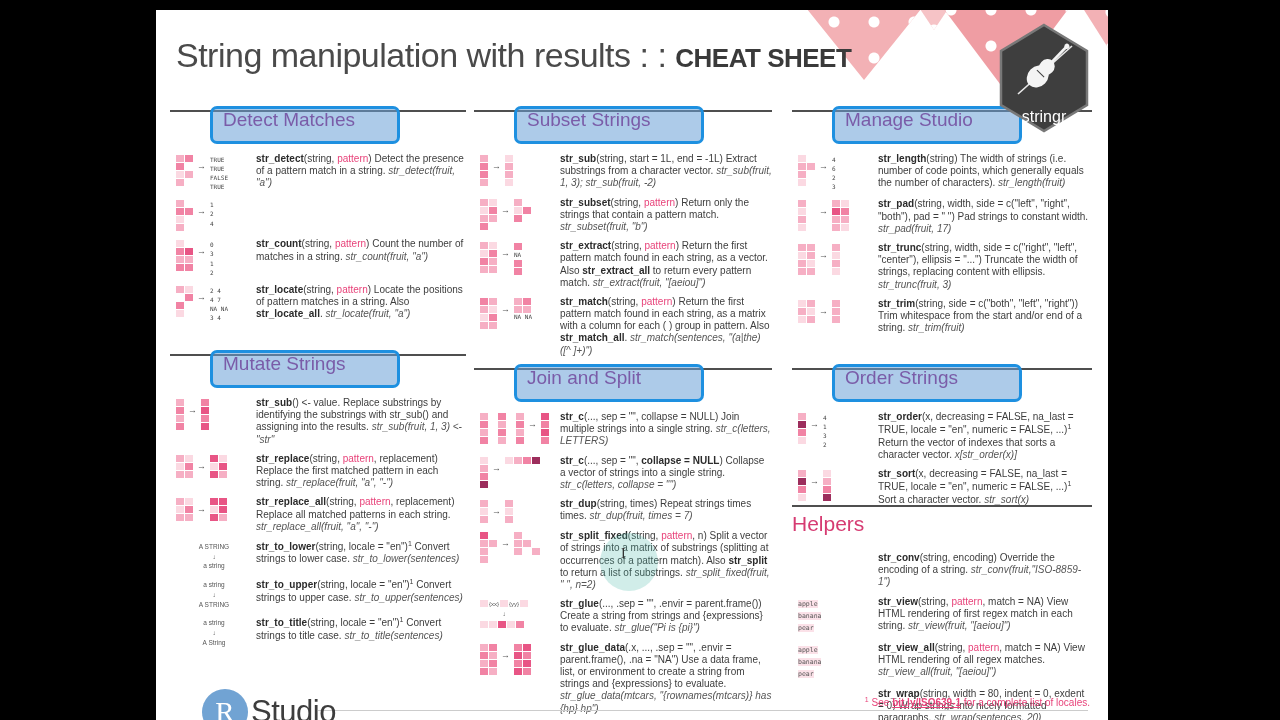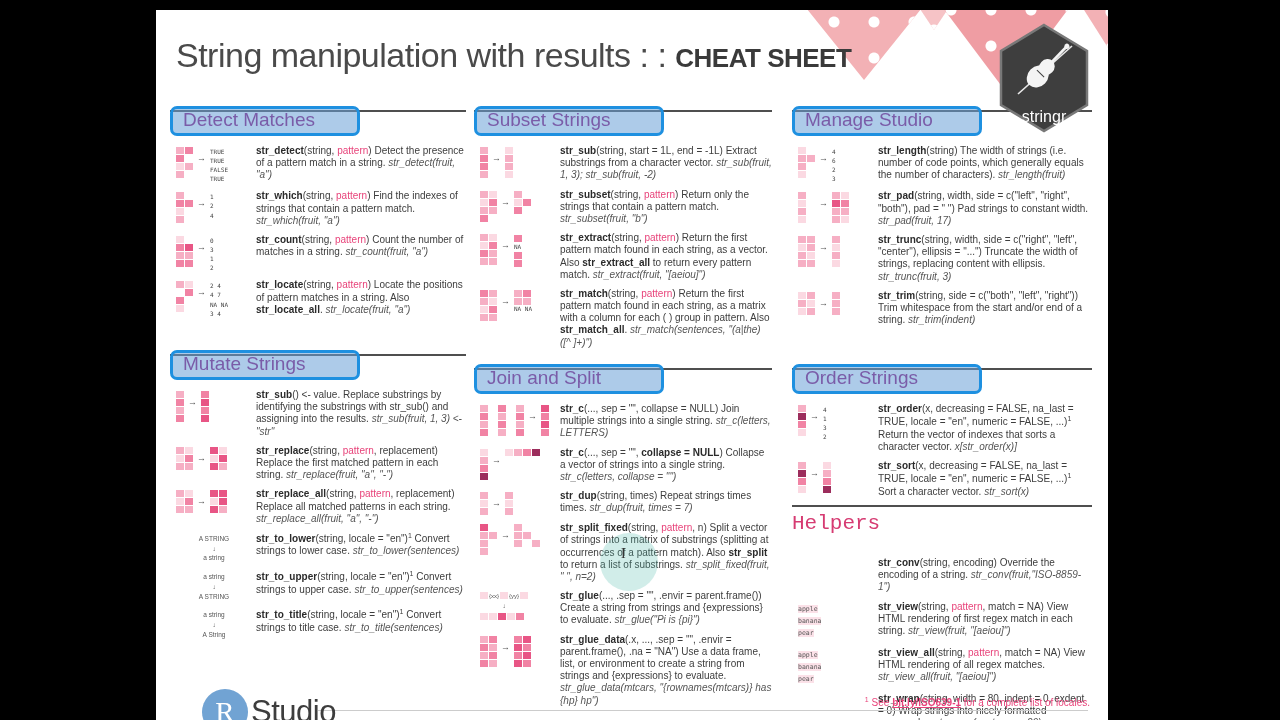--- a/index.html
+++ b/index.html
@@ -31,23 +31,23 @@
   #sec-subset  { left:318px; top:100px; width:298px; }
   #sec-manage  { left:636px; top:100px; width:300px; }
   #sec-mutate  { left:14px;  top:344px; width:296px; }
   #sec-join    { left:318px; top:358px; width:298px; }
   #sec-order   { left:636px; top:358px; width:300px; }
   #sec-helpers { left:636px; top:495px; width:300px; }
 
   .rule { height:2px; background:#4f4f4f; }
   .hl-box { display:inline-block; min-width:190px; margin-top:-7px; position:relative;
     background:rgba(105,160,215,.55); border:3px solid #1e90e0; border-radius:7px;
-    padding:0 10px 2px; }
+    padding:0 10px 10px;margin-left:40px; }
   .sec-title { font-size:19px; color:#7a5ca8; }
-  .helpers-title { font-size:21px; color:#d63b72; margin:5px 0 22px;font-family:Liberation Mono, monospace; }
+  .helpers-title { font-size:21px; color:#d63b72; margin:5px 0 16px; }
   .entries { margin-top:9px; }
 
   .entry { display:flex; margin-bottom:7px; }
   .diagram { width:86px; flex:none; display:flex; gap:4px; align-items:flex-start;
     padding:2px 4px 0 6px; }
   .etext { flex:1; font-size:10px; line-height:1.22; color:#3d3d3d; }
   .etext b { color:#2b2b2b; }
   .ex { color:#555; }
   .pat { color:#e8437a;text-align:center; }
   sup { font-size:7px; }
@@ -173,21 +173,20 @@
                 <div class="dcell"></div>
               </div>
             </div>
             <span class="darrow">→</span>
             <div class="dvals">
               <div>1</div>
               <div>2</div>
               <div>4</div>
             </div>
           </div>
-          <div class="etext"><b>str_which</b>(string, <span class="pat">pattern</span>) Find the indexes of strings that contain a pattern match. <i class="ex">str_which(fruit, "a")</i></div>
         </div>
         <div class="entry">
           <div class="diagram">
             <div class="dgrid">
               <div class="drow">
                 <div class="dcell" style="background: rgb(251, 217, 226);"></div>
                 <div class="dcell"></div>
               </div>
               <div class="drow">
                 <div class="dcell" style="background: rgb(241, 131, 164);"></div>
@@ -548,21 +547,21 @@
                   <div class="dcell" style="background: rgb(246, 175, 196);"></div>
                   <div class="dcell"></div>
                 </div>
                 <div class="drow">
                   <div class="dcell" style="background: rgb(246, 175, 196);"></div>
                   <div class="dcell"></div>
                 </div>
               </div>
             </div>
           </div>
-          <div class="etext"><b>str_trim</b>(string, side = c("both", "left", "right")) Trim whitespace from the start and/or end of a string. <i class="ex">str_trim(indent)</i></div>
+          <div class="etext"><b>str_trim</b>(string, side = c("both", "left", "right")) Trim whitespace from the start and/or end of a string. <i class="ex">str_trim(fruit)</i></div>
         </div>
       </div>
   </div>
 
   <div class="section" id="sec-mutate">
     <div class="rule"></div>
     <div class="hl-box">
       <div class="sec-title">Mutate Strings</div>
     </div>
     <div class="entries">

